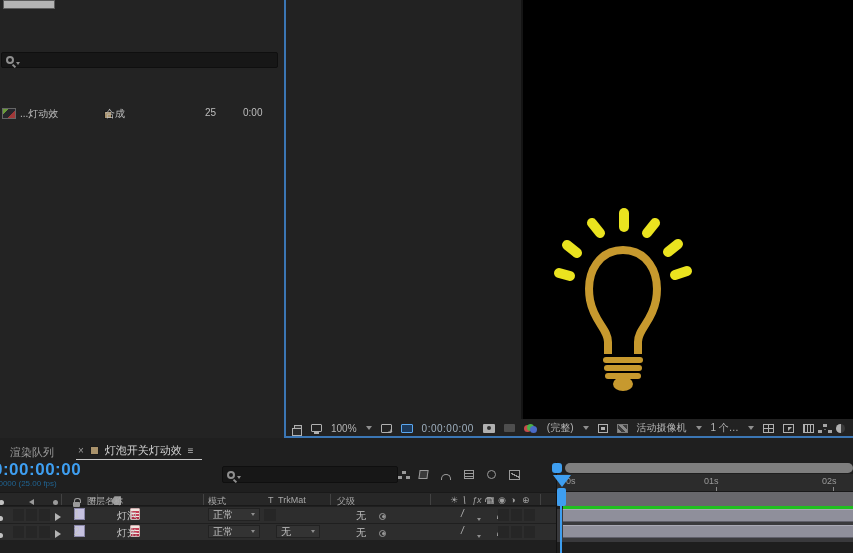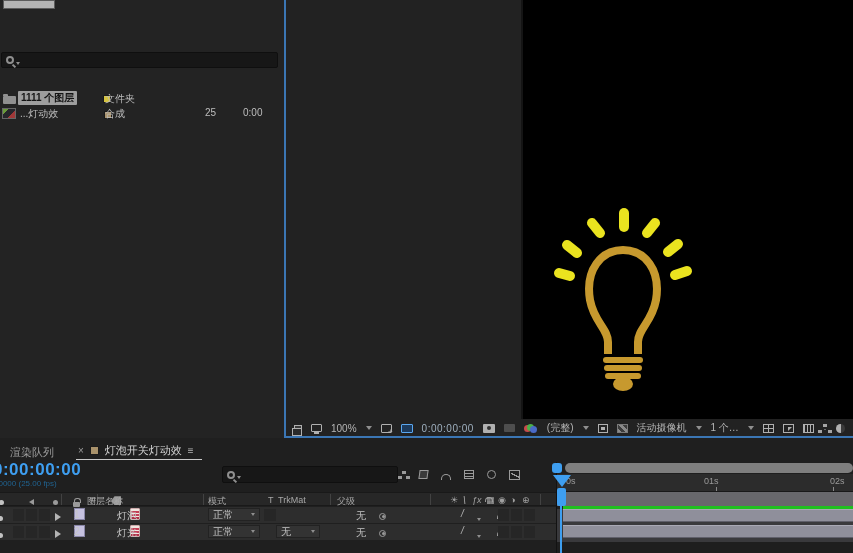--- a/index.html
+++ b/index.html
@@ -136,27 +136,20 @@
 
   <div id="project" class="abs">
     <div id="proj-thumb" class="abs"></div>
 
     <div id="proj-search" class="abs searchbox">
       <span class="ic mag"></span>
       <span class="ic caret-sm" style="margin-top:6px"></span>
     </div>
 
 
-    <div class="abs proj-row" style="top:90px">
-      <span class="abs ic folder-ic" style="left:3px;top:4px"></span>
-      <span class="abs name-hl" style="left:18px;top:1px">1111 个图层</span>
-      <span class="abs ic label-sq" style="left:87px;top:3px;background:#d6c340"></span>
-      <span class="abs" style="left:105px;top:2px">文件夹</span>
-      <span class="abs ic flow-ic" style="left:267px;top:4px"></span>
-    </div>
 
     <div class="abs proj-row" style="top:105px;height:16px">
       <span class="abs ic film-ic" style="left:2px;top:2px"></span>
       <span class="abs" style="left:20px;top:2px">...灯动效</span>
       <span class="abs ic label-sq" style="left:87px;top:4px;background:#a9926b"></span>
       <span class="abs" style="left:105px;top:2px">合成</span>
       <span class="abs" style="left:205px;top:2px">25</span>
       <span class="abs" style="left:243px;top:2px">0:00</span>
     </div>
 
@@ -327,21 +320,21 @@
       <span class="av-cell" style="left:524px"></span>
     </div>
 
     <div id="trk-sep" class="abs"></div>
     <div id="tn-handle" class="abs"></div>
     <div id="tn-pill" class="abs"></div>
 
     <div id="ruler" class="abs">
       <span class="abs" style="left:9px;top:2px">0s</span>
       <span class="abs" style="left:147px;top:2px">01s</span>
-      <span class="abs" style="left:273px;top:2px">02s</span>
+      <span class="abs" style="left:265px;top:2px">02s</span>
       <span class="tick" style="left:159px"></span>
       <span class="tick" style="left:276px"></span>
     </div>
 
     <div id="trk-bg-mid" class="abs"></div>
     <div id="trk-green" class="abs"></div>
     <div id="trk-rowbg" class="abs"></div>
     <div class="trk-bar" style="top:71px"></div>
     <div class="trk-bar" style="top:87px"></div>
     <div id="trk-below" class="abs"></div>

